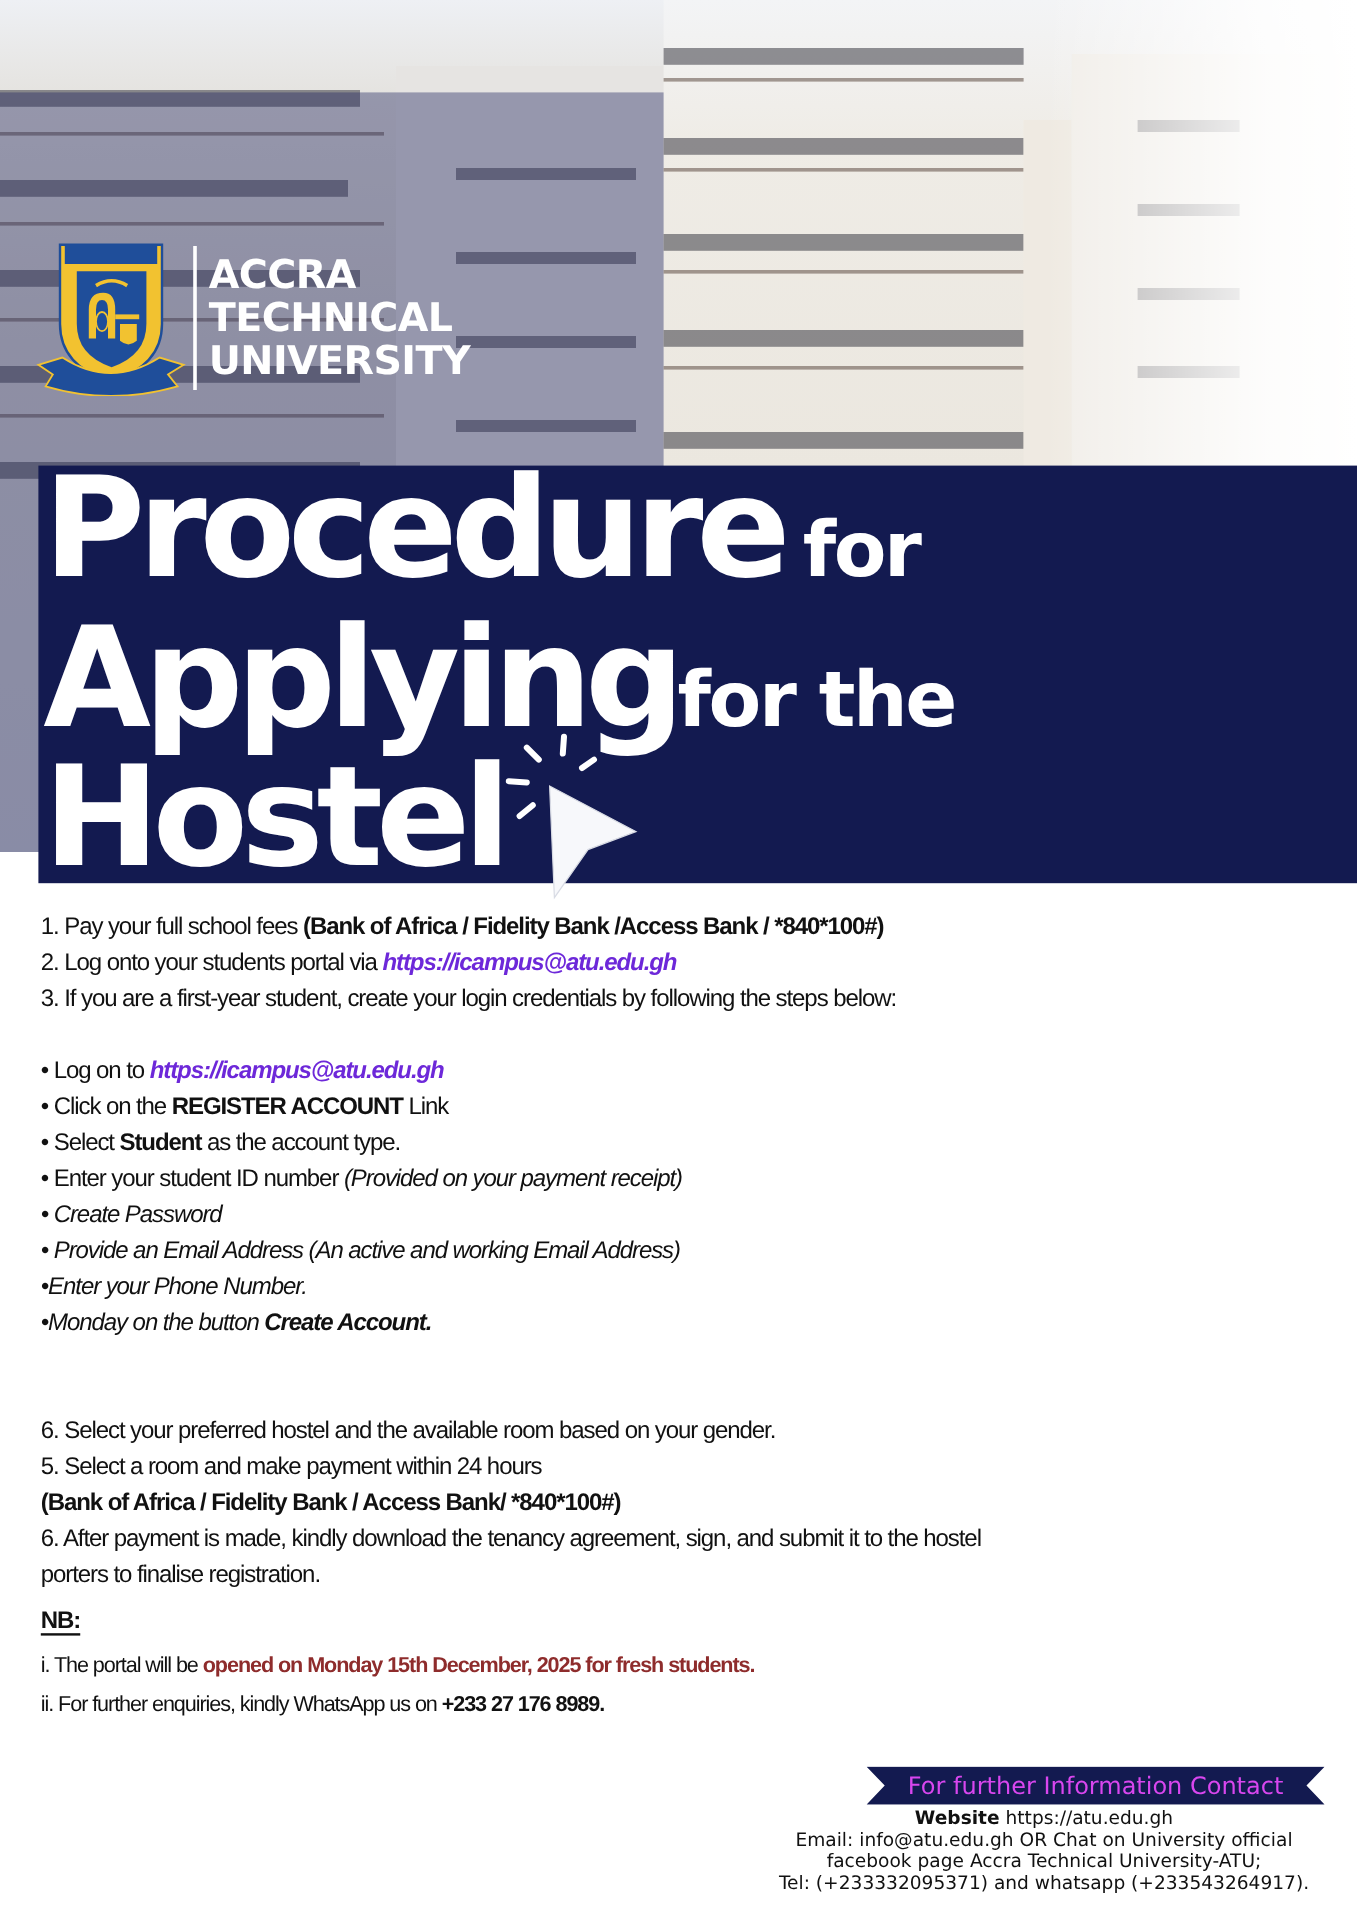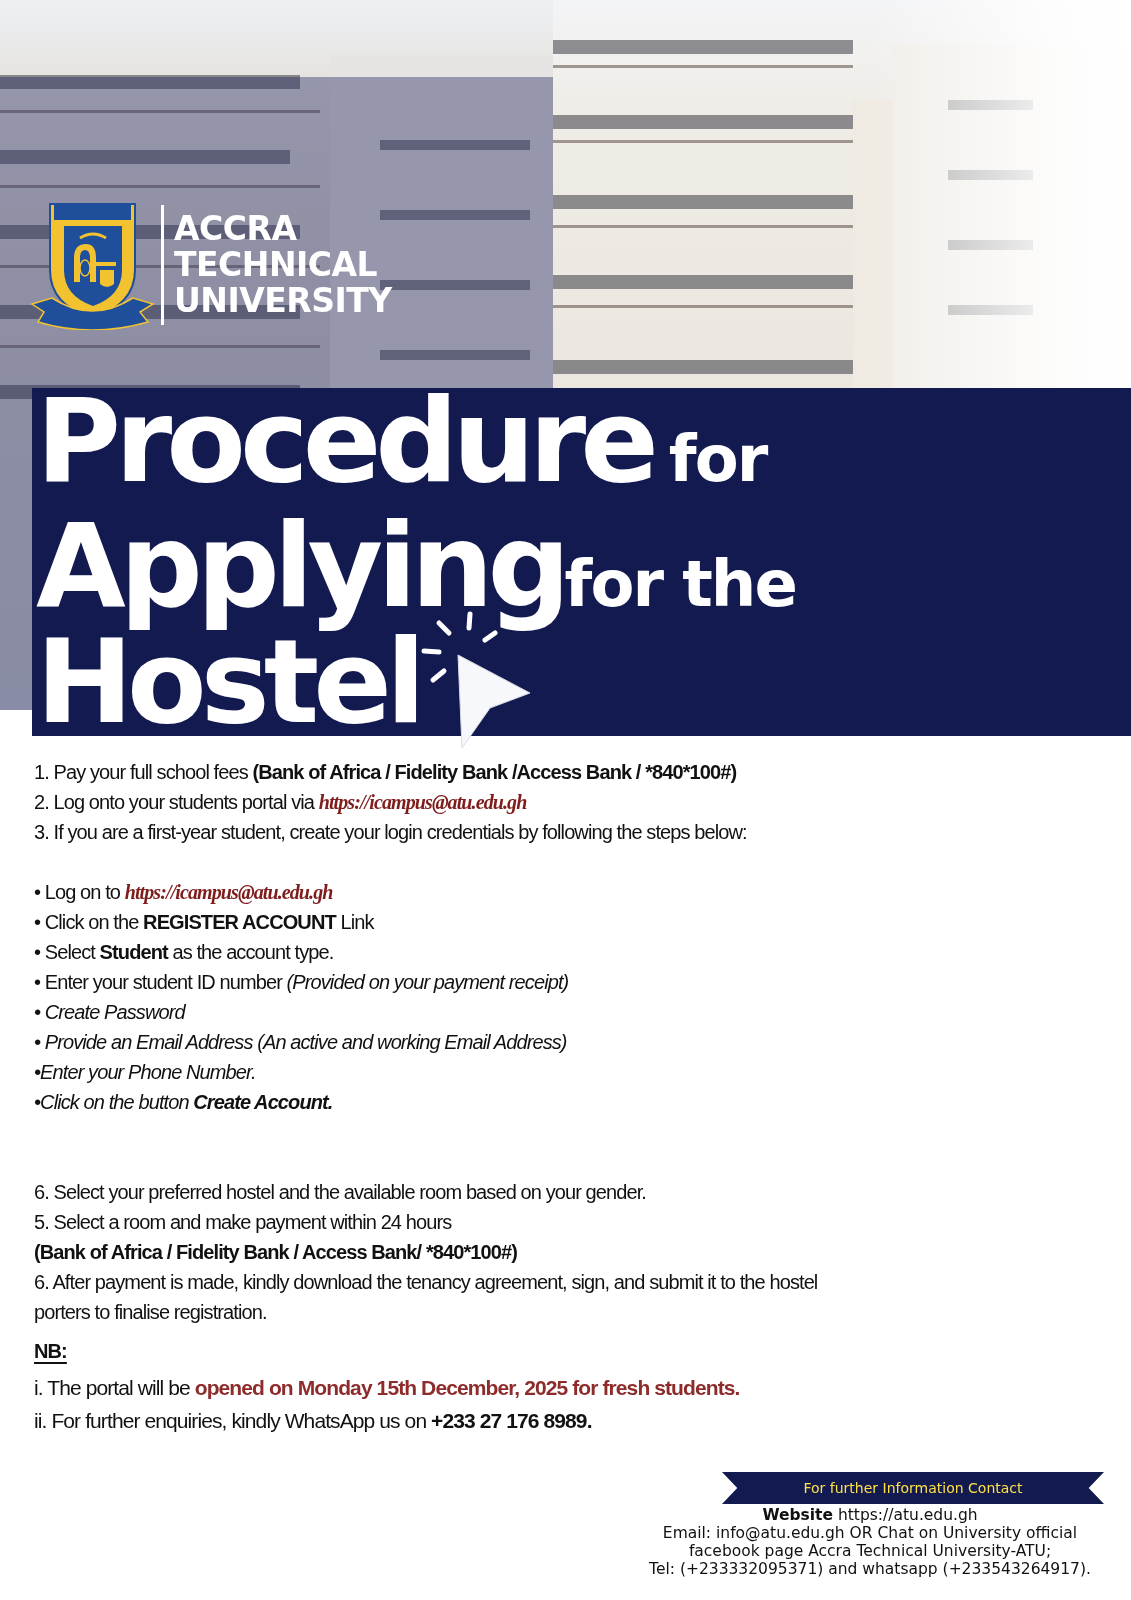--- a/index.html
+++ b/index.html
@@ -65,33 +65,33 @@
   
   .content {
     position: absolute; left: 34px; top: 757px; width: 1080px;
     font-family: "Liberation Sans", sans-serif; font-size: 20px; letter-spacing: -0.9px;
     color: #111111;
   }
   .row { height: 30px; line-height: 30px; white-space: nowrap; }
   .gap { height: 30px; }
   .b { font-weight: 700; }
   .i { font-style: italic; }
-  .link { color: #7f1d1d; font-weight: 700; font-style: italic; font-family: Liberation Serif, serif; }
+  .link { color: #6d28d9; font-weight: 700; font-style: italic; }
   .red { color: #8e2c2c; font-weight: 700; }
   .nb {
     font-weight: 700; font-size: 20px; text-decoration: underline; text-underline-offset: 4px;
     height: 40px; line-height: 40px; margin-top: 4px;
   }
-  .nb-row { height: 33px; line-height: 33px; white-space: nowrap; font-size: 21px; }
+  .nb-row { height: 33px; line-height: 33px; white-space: nowrap; font-size: 18px; }
 
   
   .ribbon {
     position: absolute; left: 722px; top: 1472px; width: 382px; height: 32px;
-    background: #131a50; color: #fde047; font-family: "DejaVu Sans", sans-serif;
-    font-size: 14px; text-align: center; line-height: 32px;
+    background: #131a50; color: #d946ef; font-family: "DejaVu Sans", sans-serif;
+    font-size: 20px; text-align: center; line-height: 32px;
     clip-path: polygon(0 0, 100% 0, 96% 50%, 100% 100%, 0 100%, 4% 50%);
   }
   .contact {
     position: absolute; left: 620px; top: 1506px; width: 500px; text-align: center;
     font-family: "DejaVu Sans", sans-serif; font-size: 15.5px; line-height: 18px; color: #111111;
   }
   .contact .b { font-weight: 700; }
 </style>
 </head>
 <body>
@@ -206,21 +206,21 @@
   <div class="row">
     <span>• Select </span><span class="b">Student</span><span> as the account type.</span>
   </div>
   <div class="row">
     <span>• Enter your student ID number </span><span class="i">(Provided on your payment receipt)</span>
   </div>
   <div class="row i">• Create Password</div>
   <div class="row i">• Provide an Email Address (An active and working Email Address)</div>
   <div class="row i">•Enter your Phone Number.</div>
   <div class="row">
-    <span class="i">•Click on the button </span><span class="b i">Create Account.</span>
+    <span class="i">•Monday on the button </span><span class="b i">Create Account.</span>
   </div>
   <div class="gap"></div>
 
   <div class="gap"></div>
 
   <div class="row">6. Select your preferred hostel and the available room based on your gender.</div>
   <div class="row">5. Select a room and make payment within 24 hours</div>
   <div class="row b">(Bank of Africa / Fidelity Bank / Access Bank/ *840*100#)</div>
   <div class="row">6. After payment is made, kindly download the tenancy agreement, sign, and submit it to the hostel</div>
   <div class="row">porters to finalise registration.</div>

